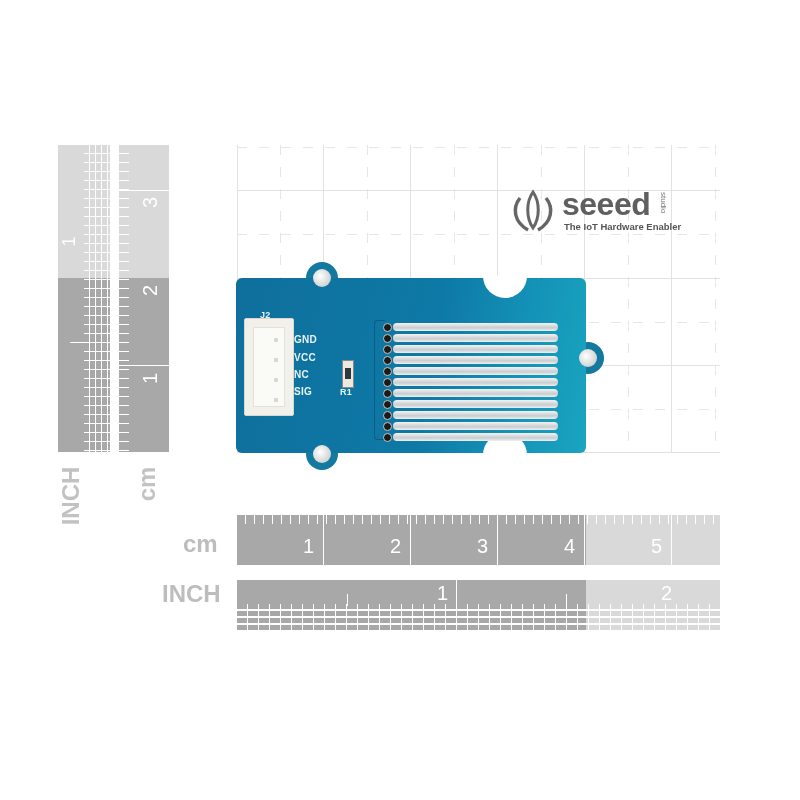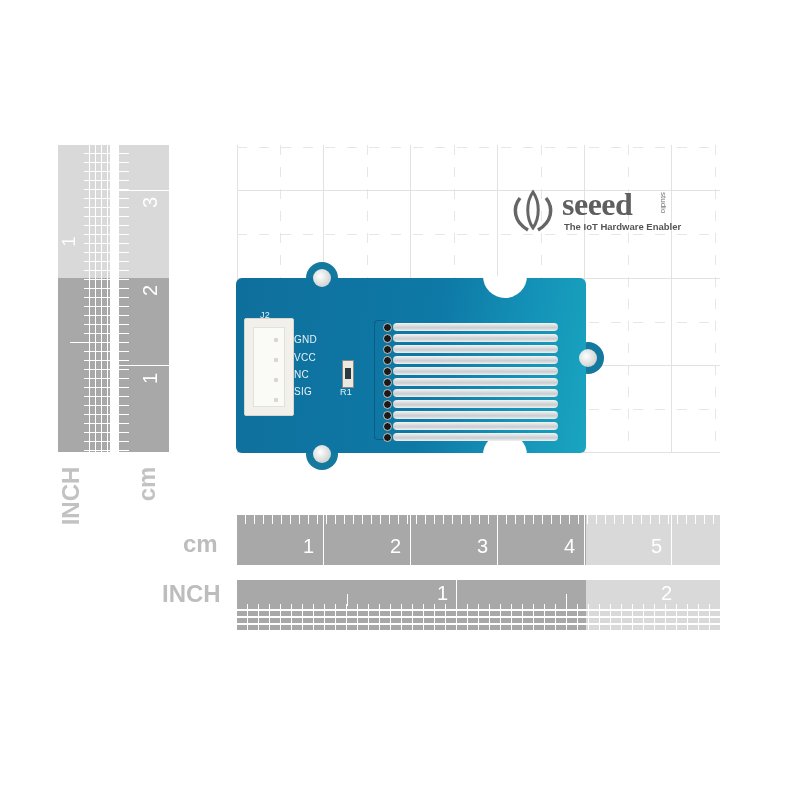--- a/index.html
+++ b/index.html
@@ -6,33 +6,33 @@
   body{width:800px;height:800px;position:relative;overflow:hidden;font-family:"Liberation Sans",sans-serif;}
   .abs{position:absolute;}
   
   .grid{left:237px;top:145px;width:483px;height:308px;}
   .gl-v{position:absolute;top:0;bottom:0;width:1px;background:#e2e2e2;}
   .gl-vd{position:absolute;top:0;bottom:0;width:1px;background:repeating-linear-gradient(to bottom,#e6e6e6 0 10px,transparent 10px 22px);}
   .gl-h{position:absolute;left:0;right:0;height:1px;background:#e2e2e2;}
   .gl-hd{position:absolute;left:0;right:0;height:1px;background:repeating-linear-gradient(to right,#e6e6e6 0 10px,transparent 10px 22px);}
   
   .logo{left:508px;top:188px;width:190px;height:46px;}
-  .logo-word{position:absolute;left:54px;top:-2px;font-size:32px;font-weight:bold;color:#5f5f5f;letter-spacing:-0.5px;font-family:Liberation Serif, serif;}
+  .logo-word{position:absolute;left:54px;top:-2px;font-size:32px;font-weight:bold;color:#5f5f5f;letter-spacing:-0.5px;font-family:Liberation Sans, sans-serif;}
   .logo-studio{position:absolute;left:160px;top:4px;font-size:8px;color:#777;transform:rotate(90deg);transform-origin:left top;}
   .logo-tag{position:absolute;left:56px;top:33px;font-size:9.5px;font-weight:bold;color:#555;white-space:nowrap;}
   
   .board{left:236px;top:262px;width:352px;height:210px;}
   .pcb{position:absolute;left:0;top:16px;width:350px;height:175px;background:linear-gradient(100deg,#0f6f9c 0%,#0e79a6 55%,#1493b8 80%,#1aa5c0 100%);border-radius:6px;}
   .tab{position:absolute;width:32px;height:32px;border-radius:50%;background:#13799f;}
   .hole{position:absolute;width:18px;height:18px;border-radius:50%;background:radial-gradient(circle at 40% 40%,#fff,#cfd4d2 70%,#aab);}
   .notch{position:absolute;width:44px;height:22px;background:#fff;}
   .connector{position:absolute;left:8px;top:40px;width:48px;height:96px;background:#f1f0ea;border:1px solid #d7d6cf;border-radius:2px;}
   .conn-inner{position:absolute;left:8px;top:8px;width:30px;height:78px;background:#fafaf6;border:1px solid #e2e1da;}
   .pin{position:absolute;left:20px;width:4px;height:4px;background:#d9d8d0;border-radius:1px;}
-  .silk{position:absolute;color:#e8f1f5;font-size:10px;font-weight:normal;letter-spacing:0.3px;}
+  .silk{position:absolute;color:#e8f1f5;font-size:10px;font-weight:bold;letter-spacing:0.3px;}
   .resistor{position:absolute;left:106px;top:82px;width:10px;height:26px;background:#ece9e0;border:1px solid #888;}
   .res-core{position:absolute;left:2px;top:7px;width:6px;height:11px;background:#2b3a40;}
   .trace{position:absolute;left:157px;height:8px;width:165px;border-radius:4px;background:linear-gradient(to bottom,#f2f3f3,#c9cdd0 60%,#eef0f0);}
   .via{position:absolute;left:147px;width:7px;height:7px;border-radius:50%;background:#1a1a1a;border:1.5px solid #c9c9c0;}
   .pad-bar{position:absolute;left:138px;top:42px;width:10px;height:118px;border:1px solid #0b5c84;border-right:none;border-radius:4px 0 0 4px;}
   
   .vr-inch{left:58px;top:145px;width:52px;height:307px;}
   .vr-cm{left:119px;top:145px;width:50px;height:307px;}
   .ruler-light{background:#d9d9d9;}
   .ruler-dark{background:#a8a8a8;}

